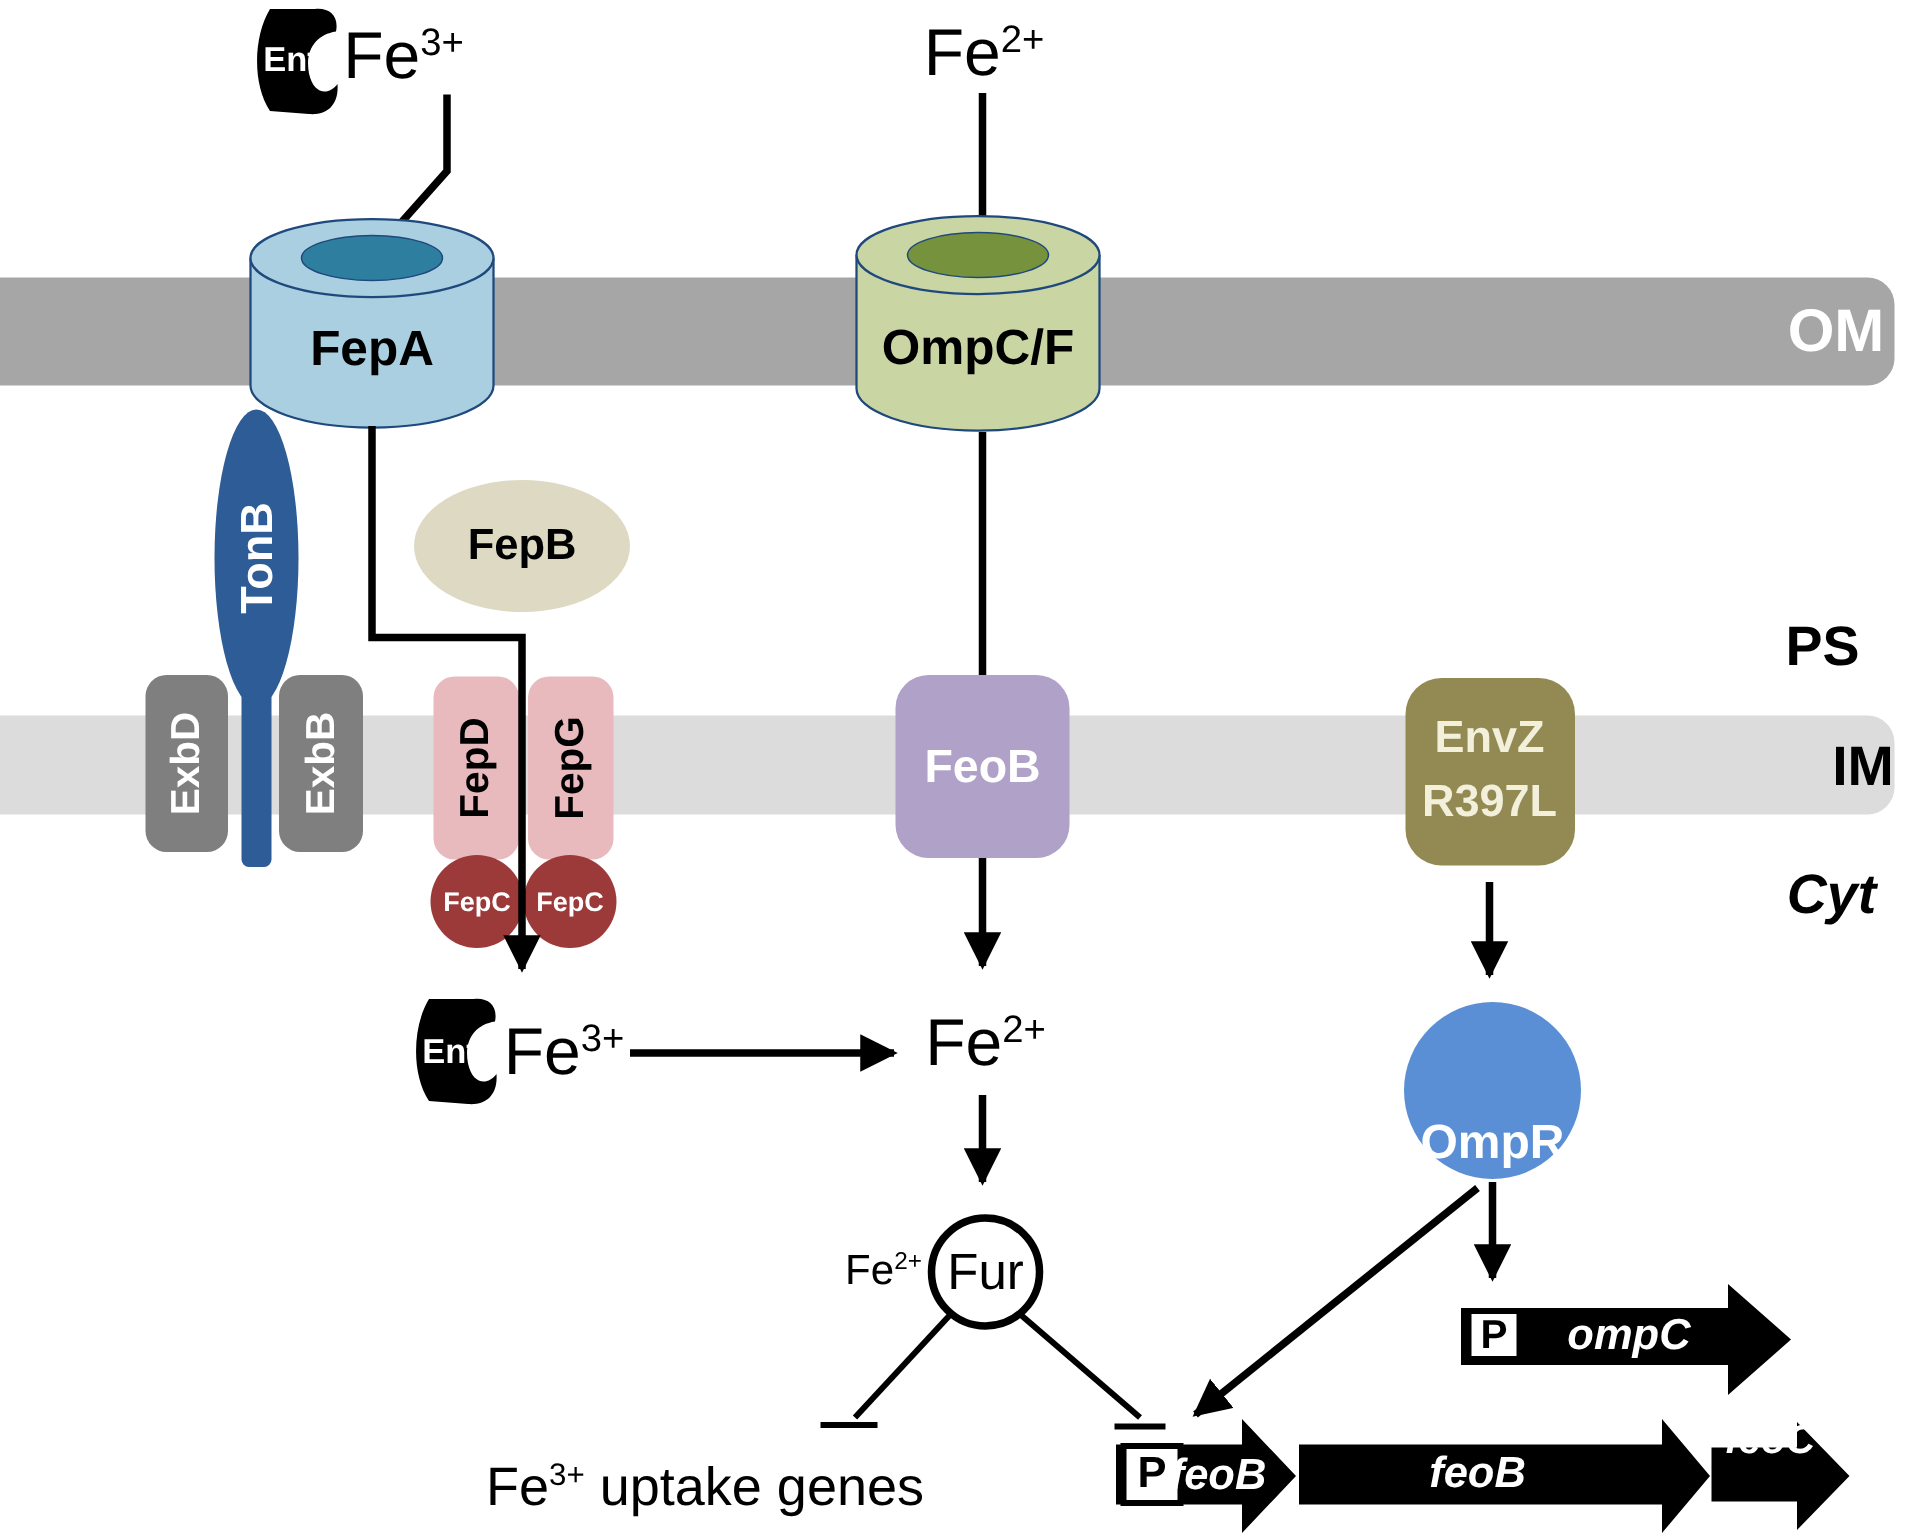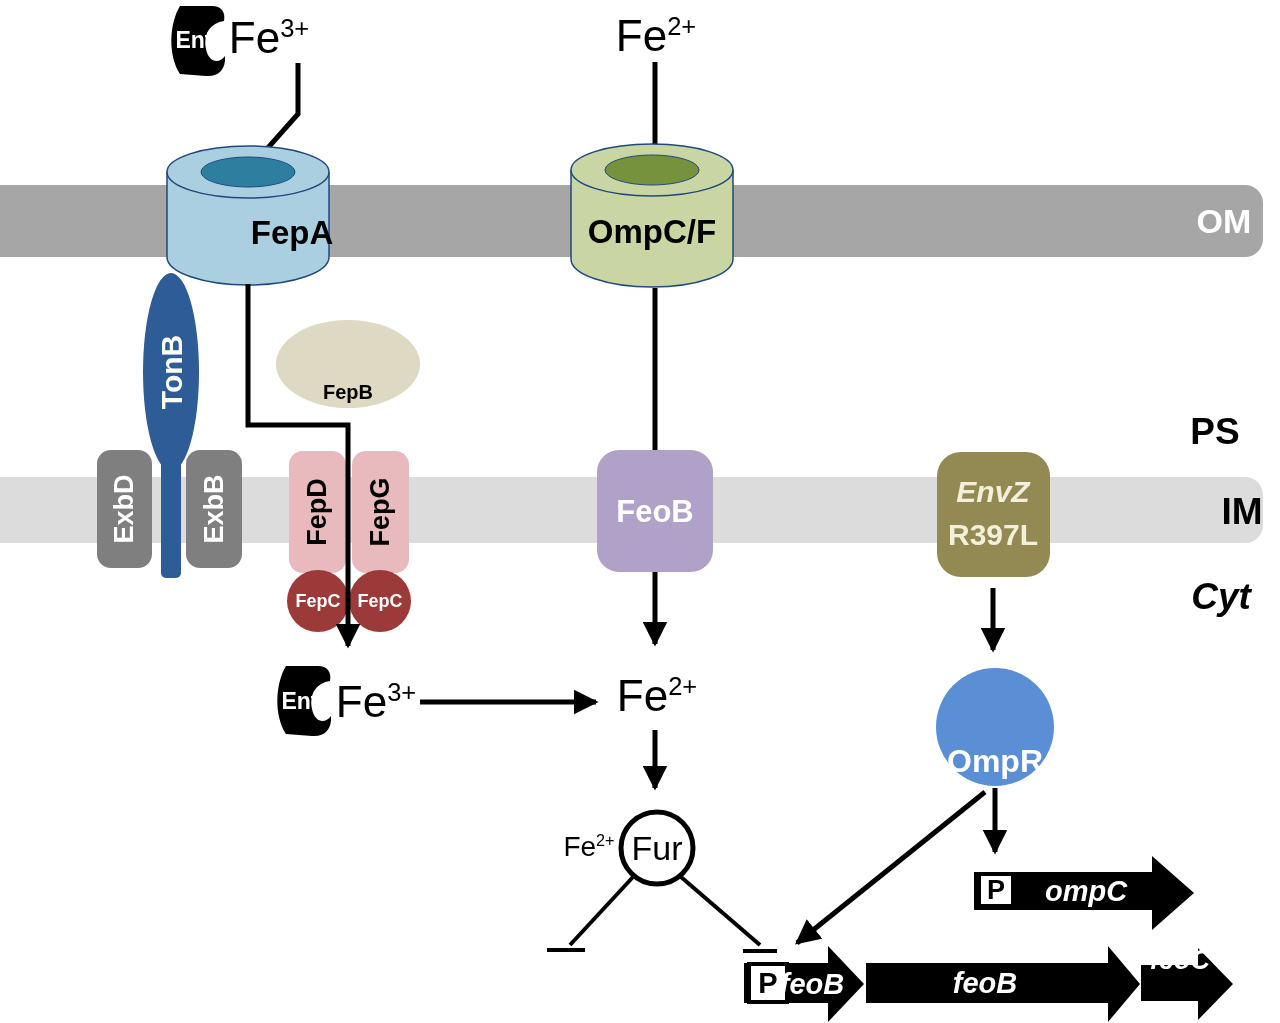--- a/index.html
+++ b/index.html
@@ -83,45 +83,45 @@
 
     <path d="M 974,872 H 1152 V 856 L 1194,893 L 1152,930 V 910 H 974 Z" fill="#000"></path>
     <rect x="979" y="874" width="34" height="32" fill="#fff" stroke="#000" stroke-width="4"></rect>
 
     <path d="M 744,963 H 828 V 946 L 864,984 L 828,1022 V 1003 H 744 Z" fill="#000"></path>
     <rect x="749" y="964" width="38" height="38" fill="#fff" stroke="#000" stroke-width="4"></rect>
     <path d="M 866,963 H 1108 V 946 L 1140,984 L 1108,1022 V 1003 H 866 Z" fill="#000"></path>
     <path d="M 1141,965 H 1198 V 948 L 1233,984 L 1198,1020 V 1001 H 1141 Z" fill="#000"></path>
   </svg>
 
-  <div class="lbl b w" style="left:1224px;top:221px;font-size:34px;">OM</div>
+  <div class="lbl b w" style="left:1224px;top:221px;font-size:40px;">OM</div>
   <div class="lbl b" style="left:1215px;top:431px;font-size:37px;">PS</div>
   <div class="lbl b" style="left:1218px;top:511px;font-size:37px;margin-left:24px;">IM</div>
   <div class="lbl b" style="left:1221px;top:596px;font-size:37px;font-style:italic;">Cyt</div>
 
   <div class="lbl b w" style="left:194px;top:40px;font-size:23px;">Ent</div>
   <div class="lbl" style="left:269px;top:38px;font-size:44px;">
     <span>Fe</span><sup>3+</sup>
   </div>
   <div class="lbl" style="left:656px;top:36px;font-size:44px;">
     <span>Fe</span><sup>2+</sup>
   </div>
 
-  <div class="lbl b" style="left:248px;top:232px;font-size:33px;margin-left:44px;">FepA</div>
+  <div class="lbl b" style="left:248px;top:232px;font-size:33px;">FepA</div>
   <div class="lbl b" style="left:652px;top:231px;font-size:33px;">OmpC/F</div>
   <div class="lbl b w vert" style="left:172px;top:372px;font-size:30px;">TonB</div>
   <div class="lbl b w vert" style="left:124px;top:509px;font-size:27px;">ExbD</div>
   <div class="lbl b w vert" style="left:214px;top:509px;font-size:27px;">ExbB</div>
-  <div class="lbl b" style="left:348px;top:364px;font-size:20px;margin-top:28px;">FepB</div>
+  <div class="lbl b" style="left:348px;top:364px;font-size:29px;">FepB</div>
   <div class="lbl b vert" style="left:317px;top:512px;font-size:27px;">FepD</div>
   <div class="lbl b vert" style="left:380px;top:512px;font-size:27px;">FepG</div>
   <div class="lbl b w" style="left:318px;top:601px;font-size:18px;">FepC</div>
   <div class="lbl b w" style="left:380px;top:601px;font-size:18px;">FepC</div>
   <div class="lbl b w" style="left:655px;top:511px;font-size:31px;">FeoB</div>
-  <div class="lbl b cream two-line" style="left:993px;top:492px;font-size:30px;font-style:italic;">EnvZ</div>
+  <div class="lbl b cream two-line" style="left:993px;top:492px;font-size:30px;">EnvZ</div>
   <div class="lbl b cream two-line" style="left:993px;top:535px;font-size:30px;">R397L</div>
   <div class="lbl b w" style="left:995px;top:727px;font-size:32px;margin-top:34px;">OmpR</div>
 
   <div class="lbl b w" style="left:300px;top:701px;font-size:23px;">Ent</div>
   <div class="lbl" style="left:376px;top:702px;font-size:44px;">
     <span>Fe</span><sup>3+</sup>
   </div>
   <div class="lbl" style="left:657px;top:696px;font-size:44px;">
     <span>Fe</span><sup>2+</sup>
   </div>
@@ -130,14 +130,17 @@
   </div>
   <div class="lbl" style="left:657px;top:848px;font-size:34px;">Fur</div>
 
   <div class="lbl b" style="left:996px;top:890px;font-size:27px;">P</div>
   <div class="lbl it w" style="left:1086px;top:891px;font-size:29px;">ompC</div>
   <div class="lbl b" style="left:768px;top:983px;font-size:29px;">P</div>
   <div class="lbl it w" style="left:812px;top:984px;font-size:29px;">feoB</div>
   <div class="lbl it w" style="left:985px;top:983px;font-size:29px;">feoB</div>
   <div class="lbl it w" style="left:1180px;top:960px;font-size:27px;">feoC</div>
 
+  <div class="lbl" style="left:470px;top:991px;font-size:36px;">
+    <span>Fe</span><sup>3+</sup><span> uptake genes</span>
+  </div>
 
 </div>
 
 </body></html>

